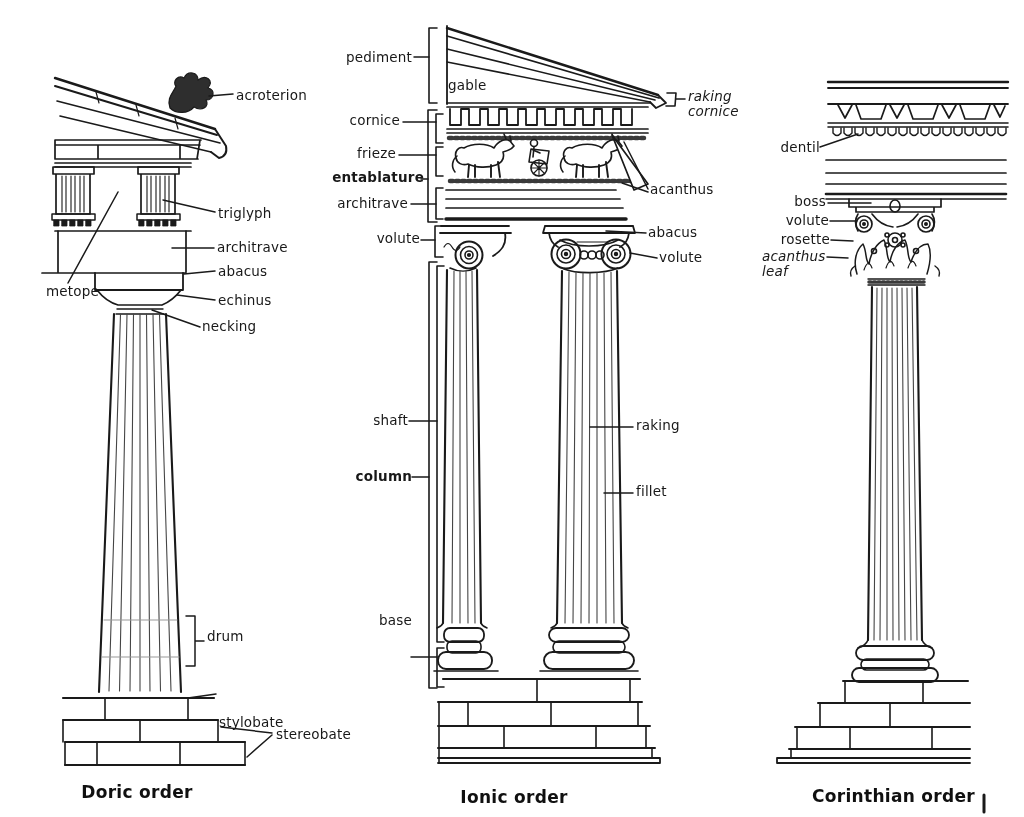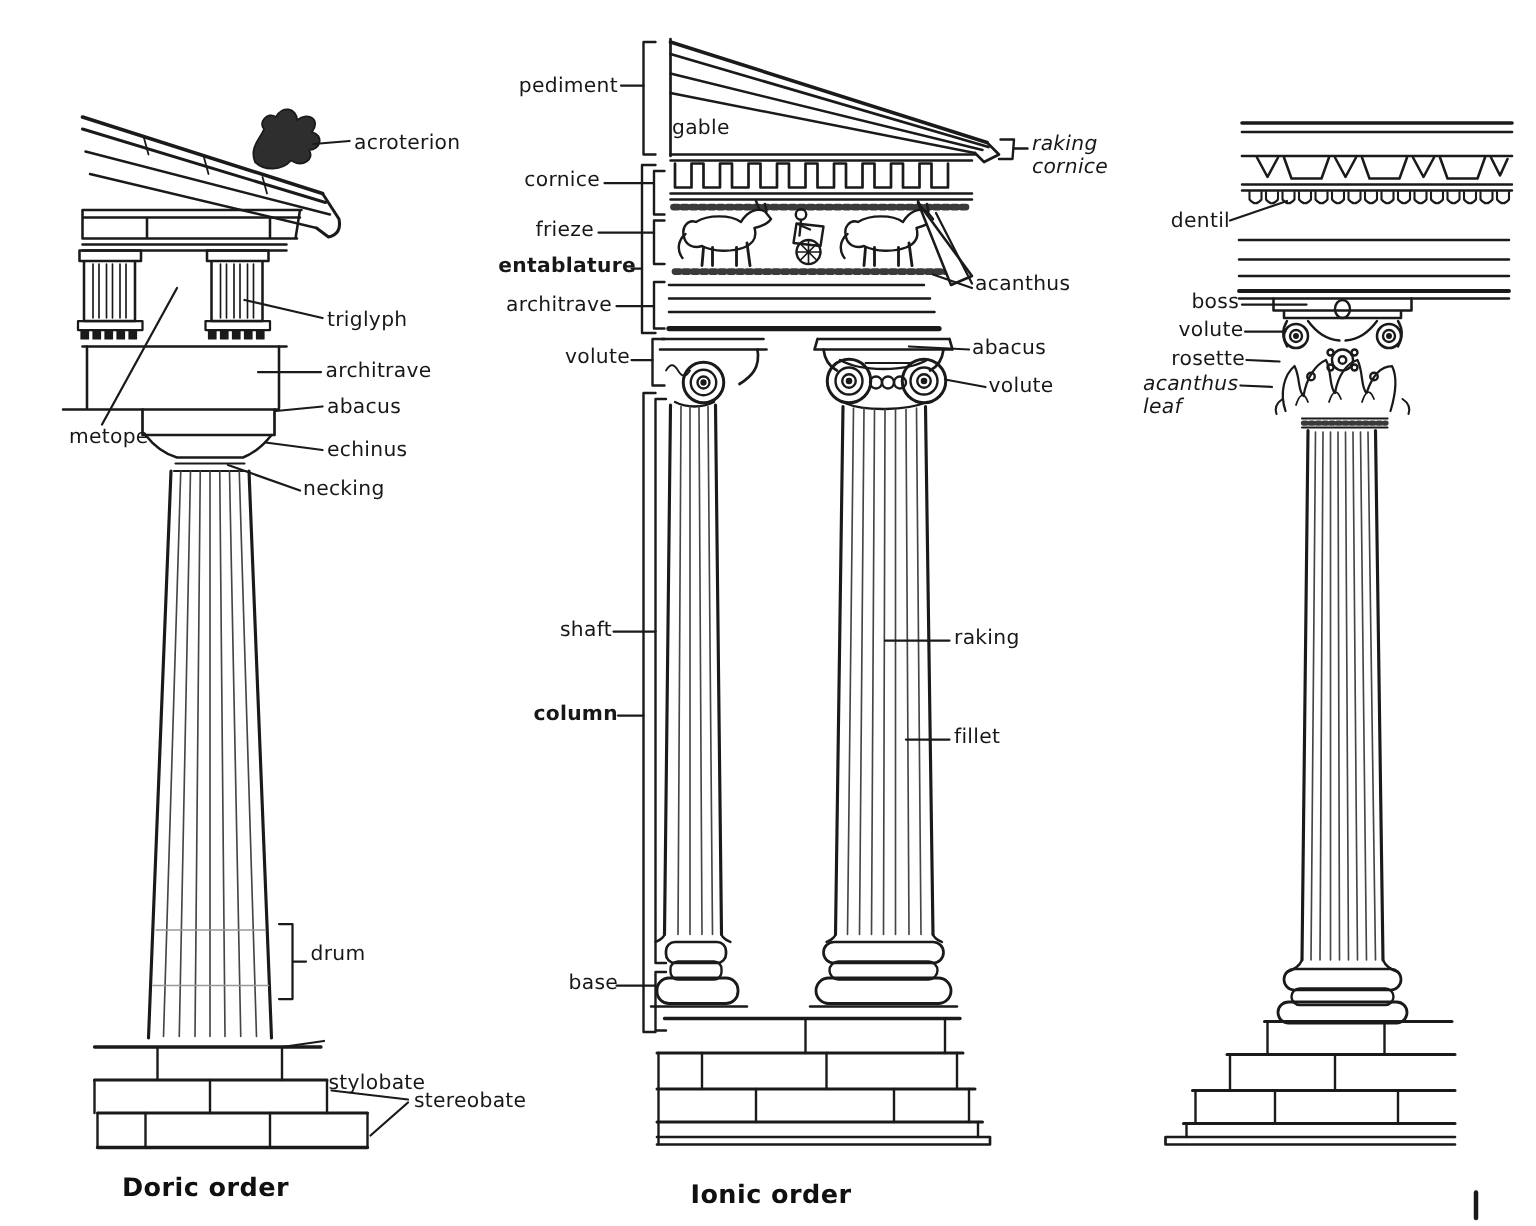--- a/index.html
+++ b/index.html
@@ -291,22 +291,23 @@
 <span class="lbl r b" style="right:600px;top:170px">entablature</span>
 <span class="lbl r" style="right:616px;top:196px">architrave</span>
 <span class="lbl" style="left:650px;top:182px">acanthus</span>
 <span class="lbl r" style="right:604px;top:231px">volute</span>
 <span class="lbl" style="left:648px;top:225px">abacus</span>
 <span class="lbl" style="left:659px;top:250px">volute</span>
 <span class="lbl r" style="right:616px;top:413px">shaft</span>
 <span class="lbl r b" style="right:612px;top:469px">column</span>
 <span class="lbl" style="left:636px;top:418px">raking</span>
 <span class="lbl" style="left:636px;top:484px">fillet</span>
-<span class="lbl r" style="right:612px;top:648px">base</span>
+<span class="lbl r" style="right:612px;top:613px">base</span>
 <span class="title" style="left:434px;top:787px;width:160px">Ionic order</span>
 
 <span class="lbl r" style="right:204px;top:140px">dentil</span>
 <span class="lbl r" style="right:198px;top:194px">boss</span>
 <span class="lbl r" style="right:195px;top:213px">volute</span>
 <span class="lbl r" style="right:194px;top:232px">rosette</span>
 <span class="lbl r wrap" style="right:198px;top:249px;width:64px">acanthus leaf</span>
+<span class="title" style="left:806px;top:786px;width:175px">Corinthian order</span>
 
 </div>
 
 </body></html>

